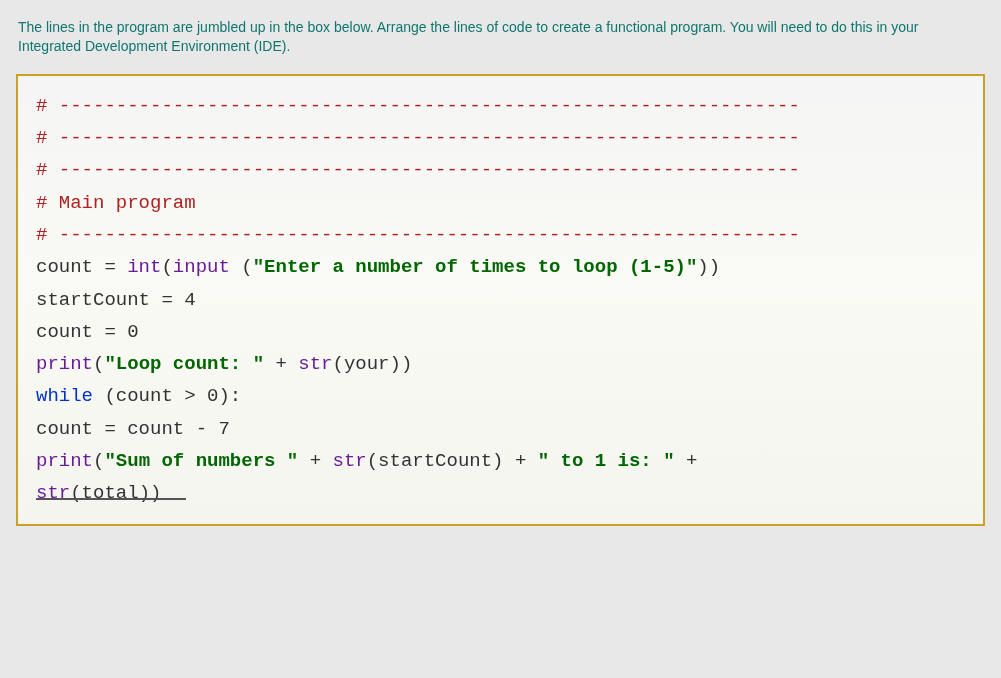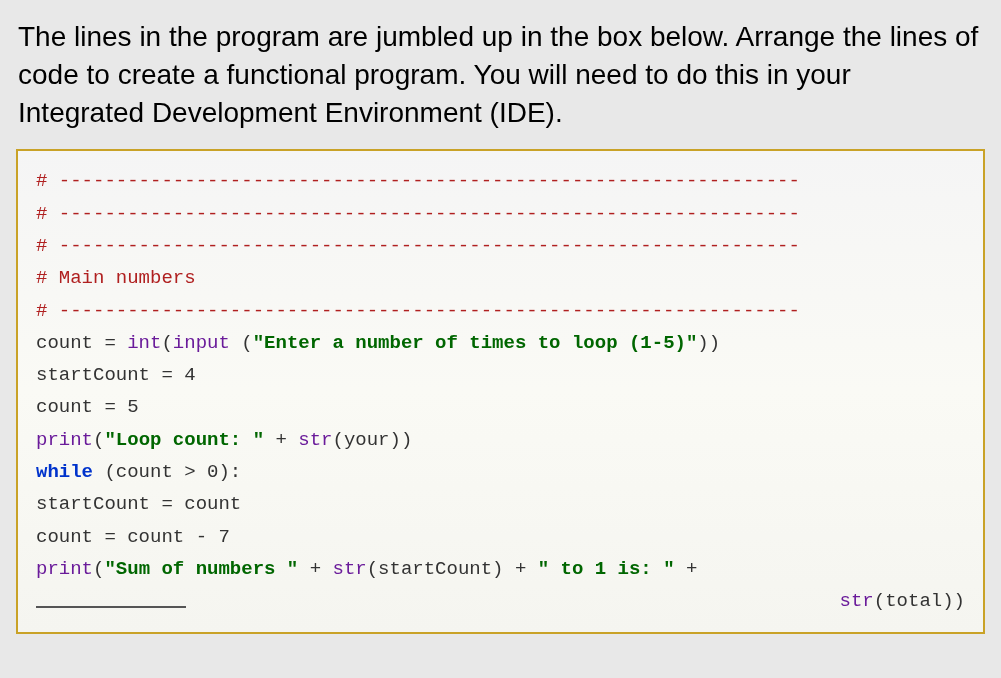--- a/index.html
+++ b/index.html
@@ -9,22 +9,22 @@
   }
   body {
     width: 1001px;
     height: 678px;
     background: #e8e8e8;
     font-family: Arial, Helvetica, sans-serif;
     padding: 18px 8px;
     overflow: hidden;
   }
   .instructions {
-    color: #000000;
-    font-size: 28px;
+    color: #0f766e;
+    font-size: 14px;
     line-height: 1.35;
     margin-bottom: 18px;
     padding: 0 10px;
   }
   .code-box {
     border: 2px solid #c9a227;
     background: linear-gradient(180deg, #f5f5f5 0%, #fafaf5 50%, #f5f5f0 100%);
     padding: 14px 18px;
     margin: 0 8px;
     font-family: "Courier New", Courier, monospace;
@@ -34,63 +34,61 @@
   }
   .code-line {
     white-space: pre;
     color: #333;
   }
   .comment {
     color: #b02020;
   }
   .keyword {
     color: #0033cc;
-    font-weight: bold;
+    font-weight: normal;
   }
   .string {
     color: #006600;
     font-weight: bold;
   }
   .builtin {
     color: #6a1b9a;
   }
   .last-line {
     position: relative;
-    text-align: right;
   }
   .strike {
     position: absolute;
     left: 0;
     right: 0;
     bottom: 10px;
     border-top: 2px solid #555;
     width: 150px;
   }
 </style>
 </head>
 <body>
 
 <div class="instructions">The lines in the program are jumbled up in the box below. Arrange the lines of code to create a functional program. You will need to do this in your Integrated Development Environment (IDE).</div>
 
 <div class="code-box">
   <div class="code-line"><span class="comment"># -----------------------------------------------------------------</span></div>
   <div class="code-line"><span class="comment"># -----------------------------------------------------------------</span></div>
   <div class="code-line"><span class="comment"># -----------------------------------------------------------------</span></div>
-  <div class="code-line"><span class="comment"># Main numbers</span></div>
+  <div class="code-line"><span class="comment"># Main program</span></div>
   <div class="code-line"><span class="comment"># -----------------------------------------------------------------</span></div>
 
   <div class="code-line"><span>count = </span><span class="builtin">int</span><span>(</span><span class="builtin">input</span><span> (</span><span class="string">"Enter a number of times to loop (1-5)"</span><span>))</span></div>
 
   <div class="code-line"><span>startCount = 4</span></div>
-  <div class="code-line"><span>count = 5</span></div>
+  <div class="code-line"><span>count = 0</span></div>
 
   <div class="code-line"><span class="builtin">print</span><span>(</span><span class="string">"Loop count: "</span><span> + </span><span class="builtin">str</span><span>(your))</span></div>
 
 
   <div class="code-line"><span class="keyword">while</span><span> (count &gt; 0):</span></div>
 
-  <div class="code-line"><span>startCount = count</span></div>
   <div class="code-line"><span>count = count - 7</span></div>
 
   <div class="code-line"><span class="builtin">print</span><span>(</span><span class="string">"Sum of numbers "</span><span> + </span><span class="builtin">str</span><span>(startCount) + </span><span class="string">" to 1 is: "</span><span> +</span></div>
 
   <div class="code-line last-line"><span class="builtin">str</span><span>(total))</span><span class="strike"></span></div>
 </div>
 
 </body></html>

